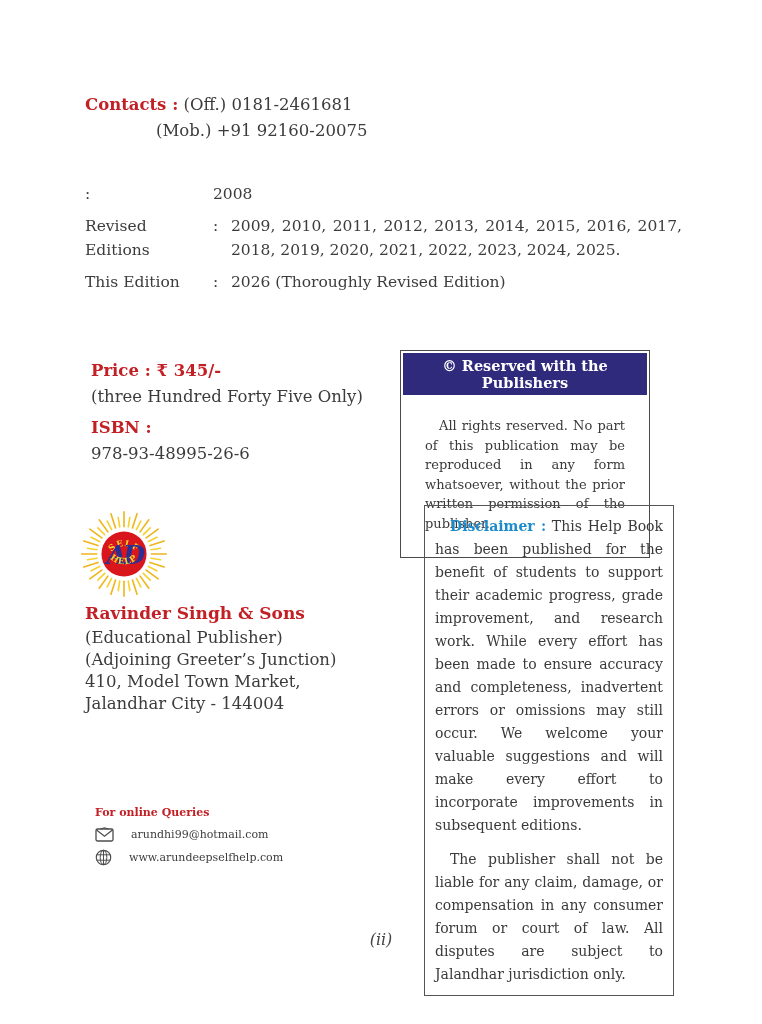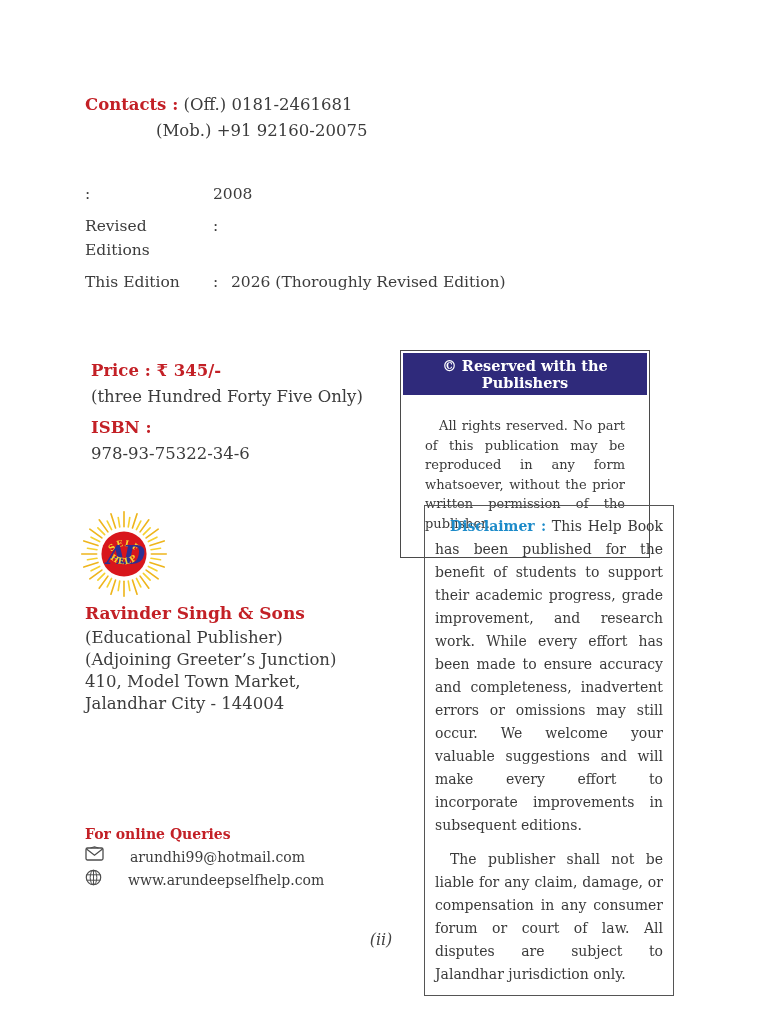--- a/index.html
+++ b/index.html
@@ -36,23 +36,23 @@
   .reserved-body{
     margin:16px;padding:5px 8px 8px;font-size:13px;line-height:19.5px;
     text-align:justify;text-indent:14px;color:#3a3a3a;
   }
   
   .logo{position:absolute;left:76px;top:506px;width:96px;height:96px;}
   
   .publisher{position:absolute;left:85px;top:602px;font-size:16.5px;line-height:22px;}
   .publisher .name{font-size:17px;margin-bottom:3px;}
   
-  .queries{position:absolute;left:85px;top:806px;font-size:14px;margin-top:20px;}
+  .queries{position:absolute;left:95px;top:806px;font-size:11px;}
   .queries .heading{margin-bottom:4px;}
-  .q-line{display:flex;align-items:flex-start;gap:26px;line-height:23px;}
+  .q-line{display:flex;align-items:center;gap:17px;line-height:23px;}
   .q-line svg{flex:0 0 auto;}
   
   .disclaimer{
     position:absolute;left:424px;top:505px;width:250px;min-height:392px;
     border:1px solid #555;box-sizing:border-box;padding:9px 10px;
   }
   .dz-p{margin:0 0 11px;font-size:14px;line-height:23px;text-align:justify;text-indent:15px;color:#3a3a3a;}
   .dz-p:last-child{margin-bottom:0;}
   .dz-label{color:#1d8bc9;font-weight:bold;}
   
@@ -73,33 +73,34 @@
   </section>
 
   <section class="editions">
     <div class="ed-row">
       <span>:</span>
       <span class="ed-val">2008</span>
     </div>
     <div class="ed-row">
       <span>Revised Editions</span>
       <span>:</span>
+      <span class="ed-val">2009, 2010, 2011, 2012, 2013, 2014, 2015, 2016, 2017, 2018, 2019, 2020, 2021, 2022, 2023, 2024, 2025.</span>
     </div>
     <div class="ed-row">
       <span>This Edition</span>
       <span>:</span>
       <span class="ed-val">2026 (Thoroughly Revised Edition)</span>
     </div>
   </section>
 
   <section class="pricing">
     <div class="red bold">Price : ₹ 345/-</div>
     <div>(three Hundred Forty Five Only)</div>
     <div class="red bold gap">ISBN :</div>
-    <div>978-93-75322-34-6</div>
+    <div>978-93-48995-26-6</div>
   </section>
 
   <aside class="reserved">
     <div class="reserved-title">© Reserved with the Publishers</div>
     <p class="reserved-body">All rights reserved. No part of this publication may be reproduced in any form whatsoever, without the prior written permission of the publisher.</p>
   </aside>
 
   <div class="logo">
     <svg viewBox="0 0 100 100" width="96" height="96">
       <g id="sun-rays" stroke-linecap="round">

